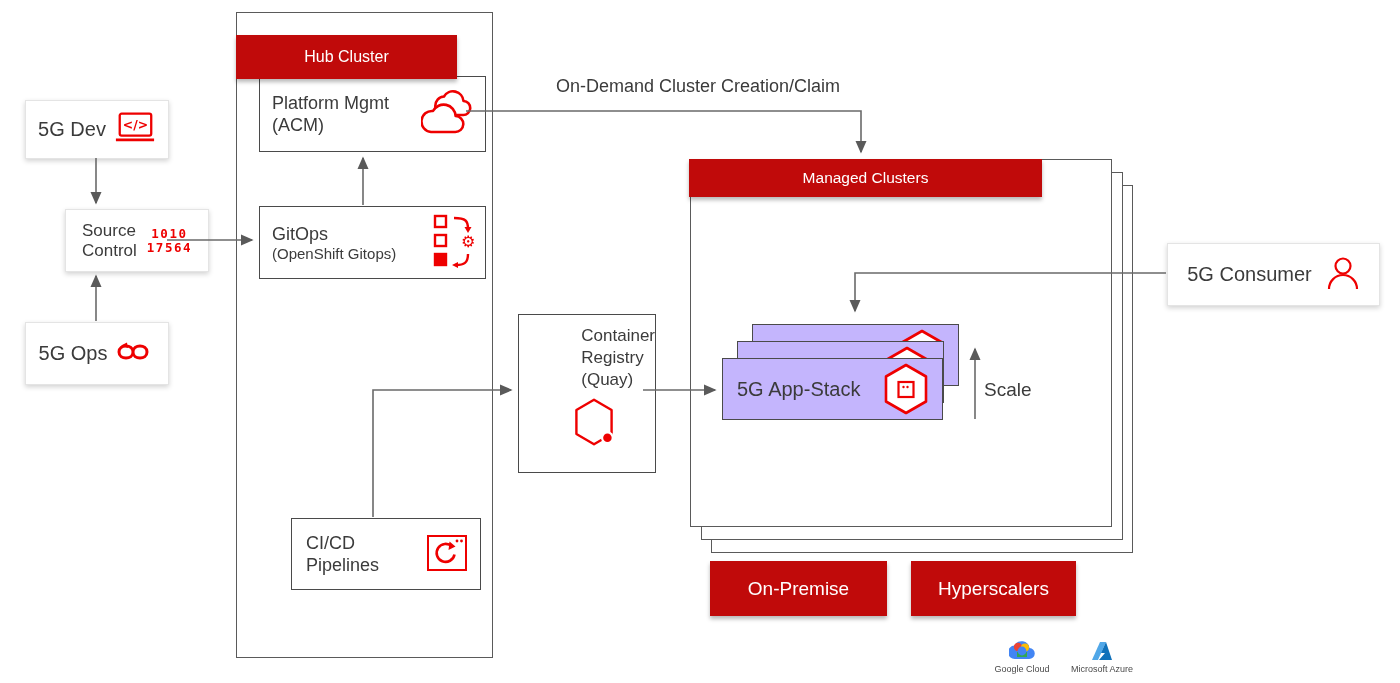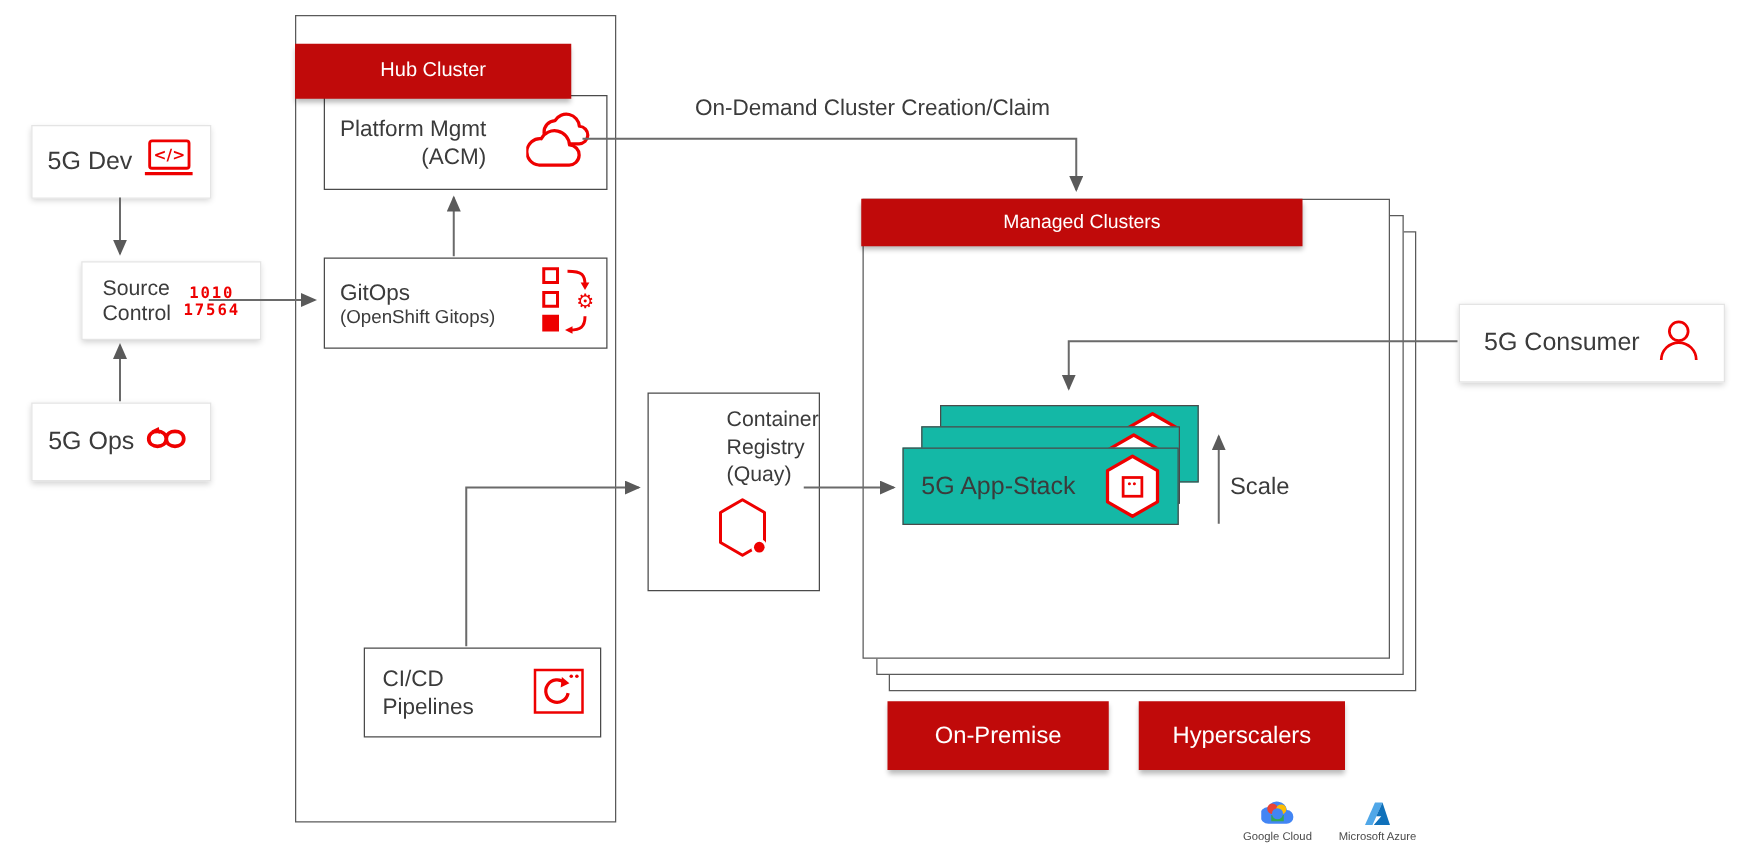--- a/index.html
+++ b/index.html
@@ -13,40 +13,40 @@
   .obox{background:#fff;border:1.5px solid #4a4a4a;display:flex;align-items:center;z-index:6;}
   .banner{background:#c00a0a;color:#fff;display:flex;align-items:center;justify-content:center;
           box-shadow:0 3px 4px rgba(0,0,0,.28);z-index:8;}
   .lbl-lg{font-size:20px;}
   .lbl-md{font-size:18px;line-height:1.25;}
   .lbl-sm{font-size:15px;}
   .twoline{display:flex;flex-direction:column;justify-content:center;}
   
   #hub-box{left:236px;top:12px;width:255px;height:644px;border:1.5px solid #5a5a5a;background:transparent;z-index:1;}
   #hub-banner{left:236px;top:11px;width:221px;height:44px;font-size:16px;margin-top:24px;}
-  #acm-box{left:259px;top:76px;width:205px;height:74px;padding:0 8px 0 12px;justify-content:space-between;text-align:right;}
+  #acm-box{left:259px;top:76px;width:205px;height:74px;padding:0 8px 0 12px;justify-content:space-between;}
   #gitops-box{left:259px;top:206px;width:205px;height:71px;padding:0 8px 0 12px;justify-content:space-between;}
   #cicd-box{left:291px;top:518px;width:164px;height:70px;padding:0 10px 0 14px;justify-content:space-between;}
   
   #quay-box{left:518px;top:314px;width:122px;height:147px;flex-direction:column;align-items:flex-end;
             padding:10px 0 0 14px;gap:4px;}
   #quay-box .hexwrap{align-self:center;margin-top:2px;}
   
   #dev-card{left:25px;top:100px;width:142px;height:57px;}
   #sc-card{left:25px;top:209px;width:142px;height:61px;gap:10px;margin-left:40px;}
   #ops-card{left:25px;top:322px;width:142px;height:61px;gap:4px;}
   #consumer-card{left:1167px;top:243px;width:211px;height:61px;gap:14px;}
   
   .mc-layer{background:#fff;border:1.4px solid #5a5a5a;width:420px;height:366px;}
   #mc-l3{left:711px;top:185px;z-index:2;}
   #mc-l2{left:701px;top:172px;z-index:3;}
   #mc-main{left:690px;top:159px;z-index:4;}
   #mc-banner{left:689px;top:159px;width:353px;height:38px;font-size:15.5px;z-index:9;}
   
-  .as-box{background:#14b8a6;border:1.4px solid #4a4a4a;width:205px;height:60px;display:flex;align-items:center;}
+  .as-box{background:#c4b5fd;border:1.4px solid #4a4a4a;width:205px;height:60px;display:flex;align-items:center;}
   #as-3{left:752px;top:324px;z-index:5;}
   #as-2{left:737px;top:341px;z-index:6;}
   #as-1{left:722px;top:358px;z-index:7;padding-left:14px;gap:10px;}
   .as-hex{position:absolute;right:12px;top:4px;}
   #scale-label{left:984px;top:379px;font-size:19px;z-index:7;}
   #ondemand-label{left:540px;top:76px;width:316px;text-align:center;font-size:18px;color:#3b3b3b;z-index:7;}
   
   #onprem-banner{left:710px;top:561px;width:177px;height:55px;font-size:19px;}
   #hyper-banner{left:911px;top:561px;width:165px;height:55px;font-size:19px;}
   

